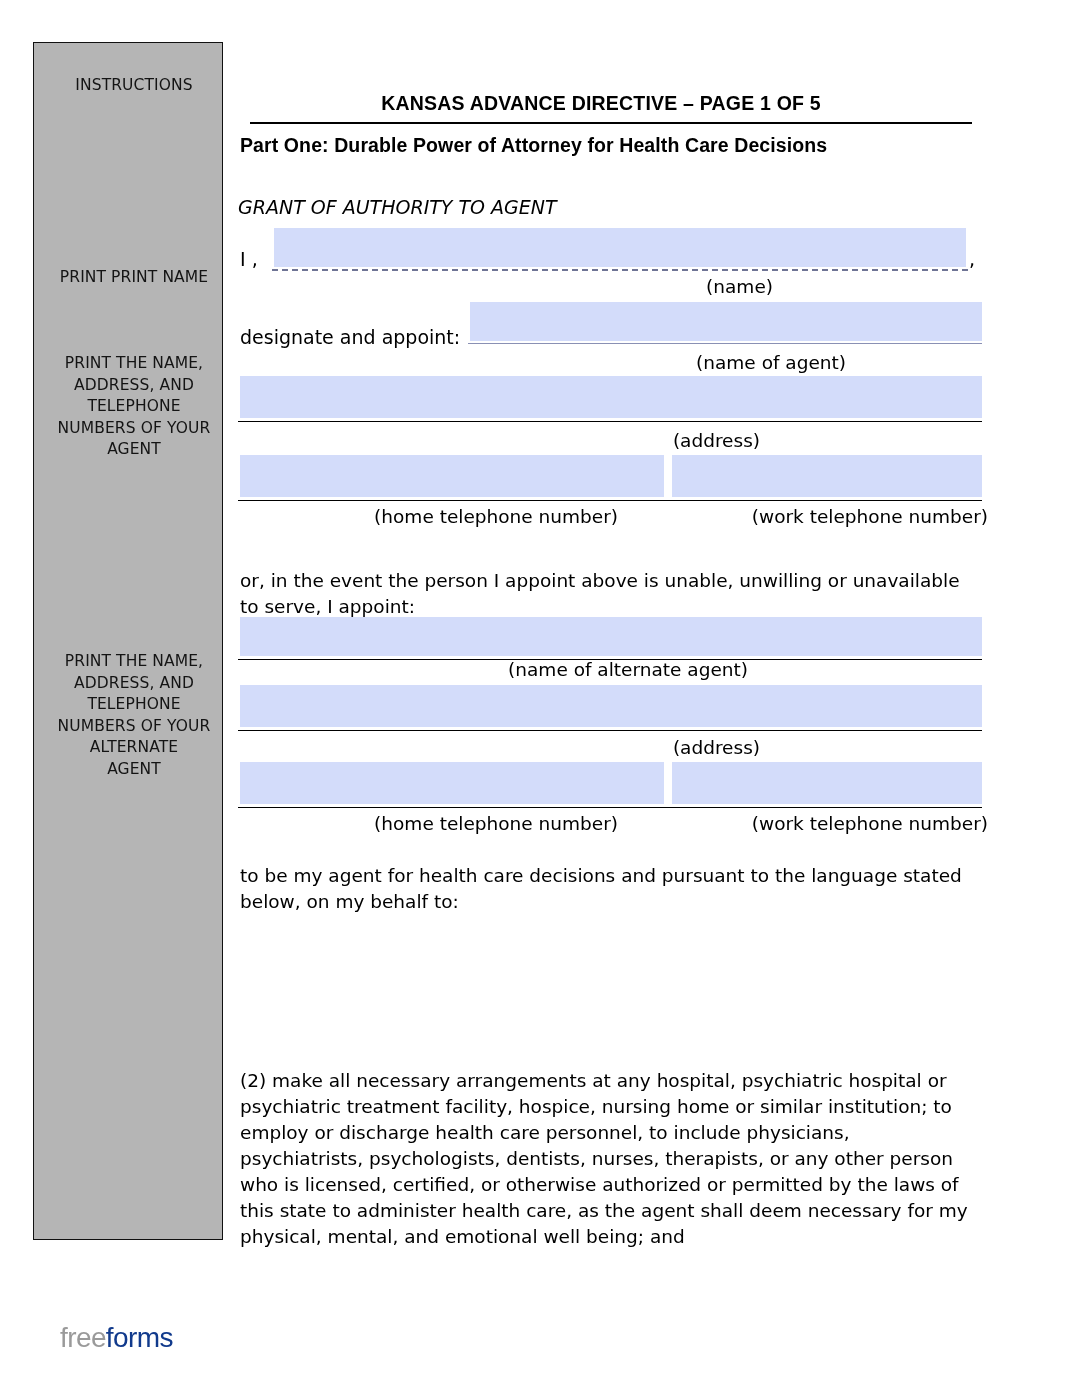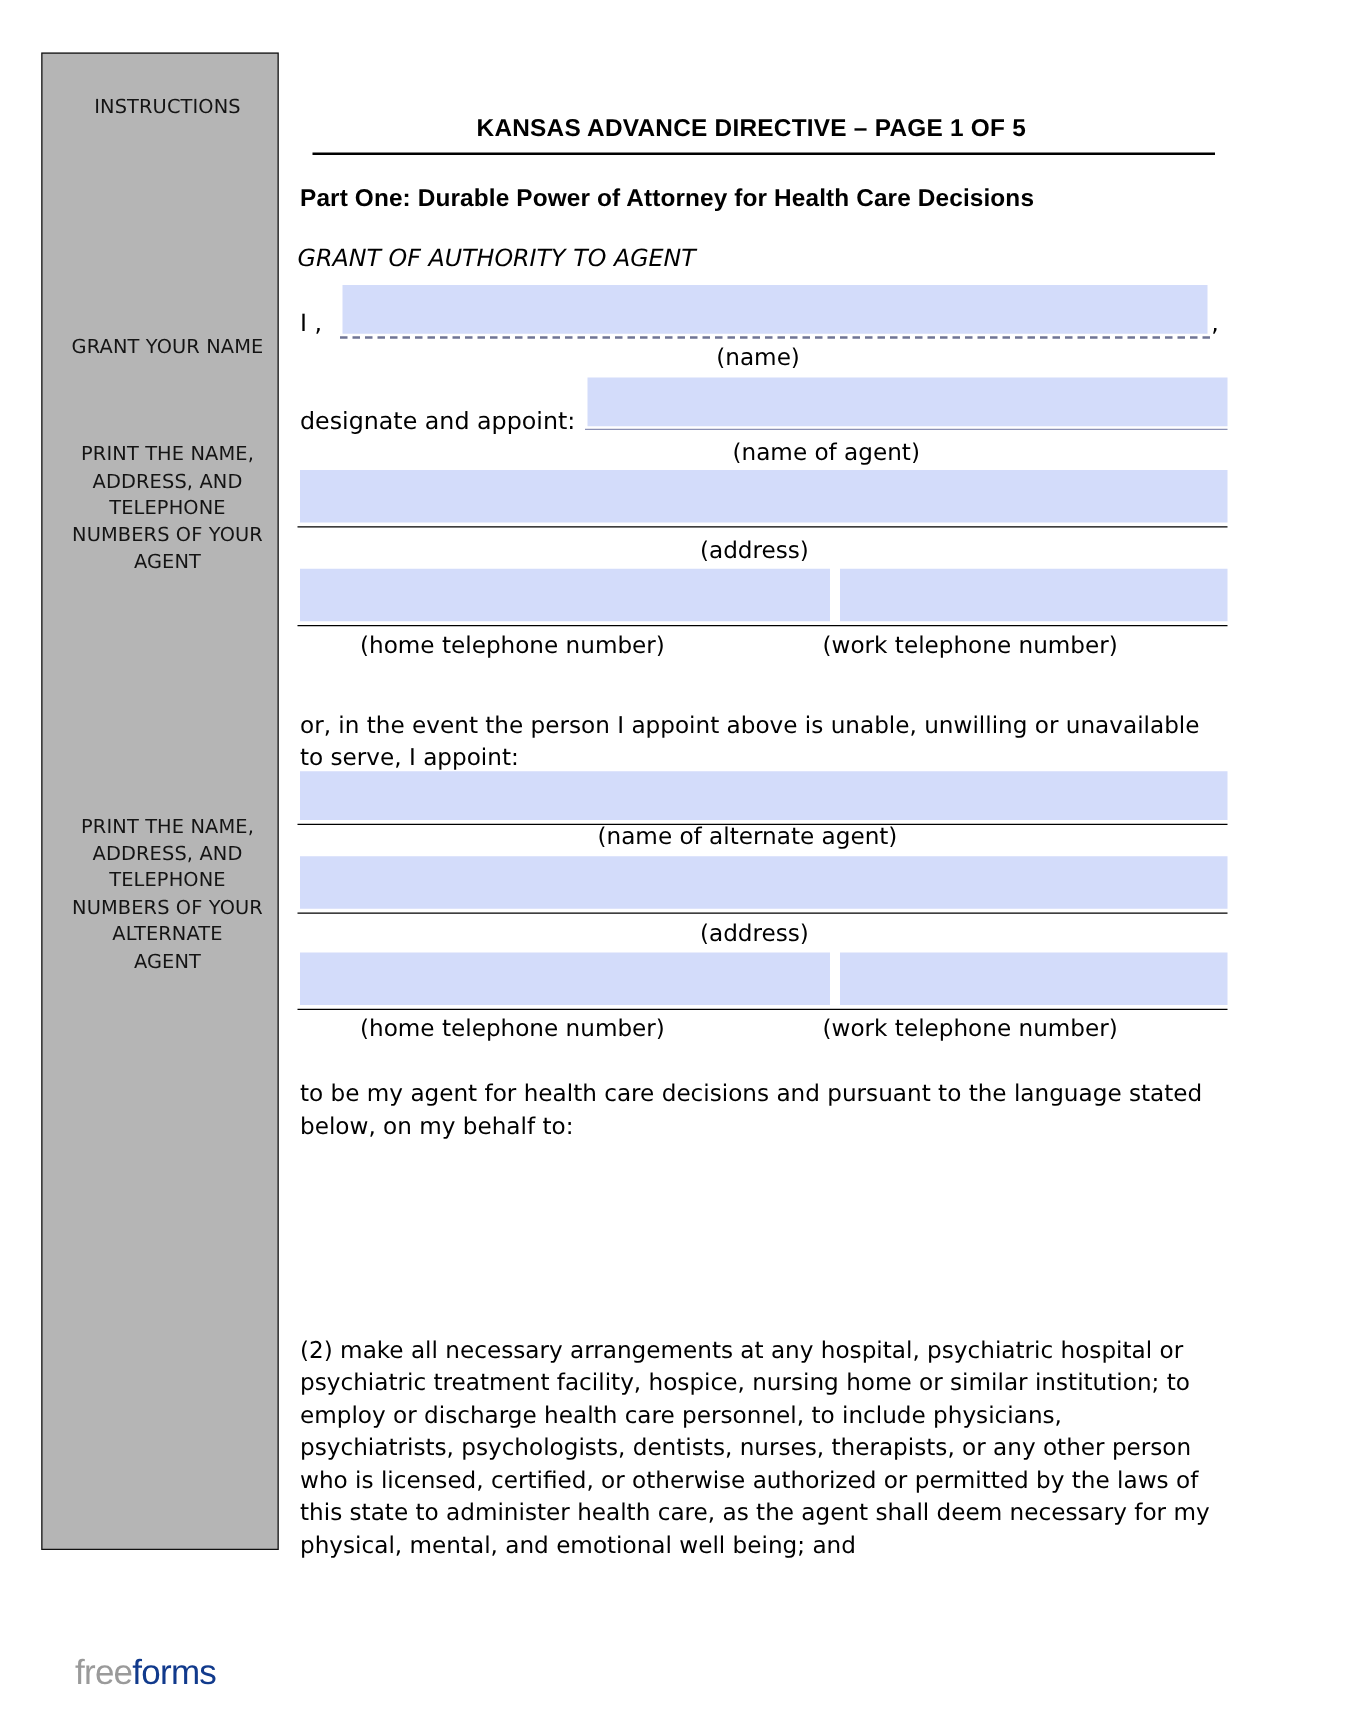--- a/index.html
+++ b/index.html
@@ -64,21 +64,21 @@
     position: absolute;
     left: 12px;
     top: 122px;
     width: 722px;
     height: 0;
     border-top: 2px solid #000000;
   }
   .part-heading {
     position: absolute;
     left: 2px;
-    top: 148px;
+    top: 134px;
     font-family: "Liberation Sans", sans-serif;
     font-weight: bold;
     font-size: 19.5px;
     letter-spacing: 0.1px;
   }
   .section-heading {
     position: absolute;
     left: 0;
     top: 196px;
     width: 760px;
@@ -96,21 +96,21 @@
     font-family: "DejaVu Sans", sans-serif;
     white-space: pre-line;
   }
   .inline-label {
     position: absolute;
     font-size: 19px;
     font-family: "DejaVu Sans", sans-serif;
   }
   .field-caption {
     position: absolute;
-    text-align: left;
+    text-align: right;
     font-size: 18.5px;
     font-family: "DejaVu Sans", sans-serif;
   }
 
   
   .fill-box {
     position: absolute;
     background: #d3dcfa;
   }
   .rule-solid {
@@ -140,21 +140,21 @@
   }
   #footer-logo .logo-free { color: #9a9a9a; font-weight: normal; }
   #footer-logo .logo-forms { color: #113a8c; font-weight: normal; }
 </style>
 </head>
 <body>
 
 <div id="instructions-sidebar">
   <div class="sidebar-note" style="top: 32px;">INSTRUCTIONS</div>
 
-  <div class="sidebar-note" style="top: 224px;">GRANT YOUR NAME</div>
+  <div class="sidebar-note" style="top: 224px;">PRINT PRINT NAME</div>
 
   <div class="sidebar-note" style="top: 310px;">PRINT THE NAME,
 ADDRESS, AND
 TELEPHONE
 NUMBERS OF YOUR
 AGENT</div>
 
   <div class="sidebar-note" style="top: 608px;">PRINT THE NAME,
 ADDRESS, AND
 TELEPHONE

